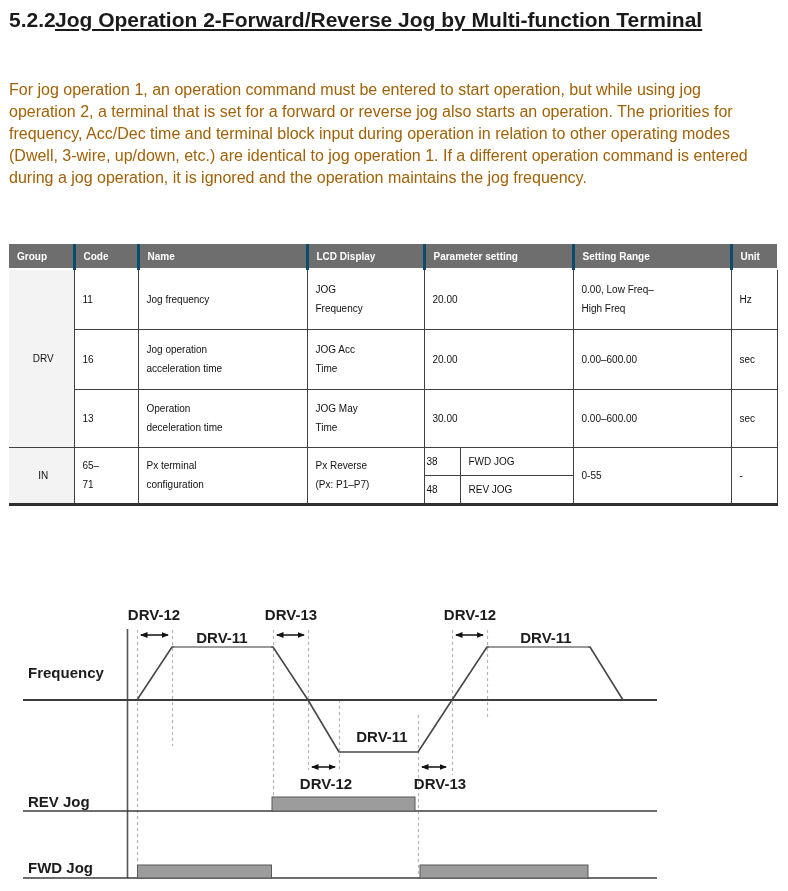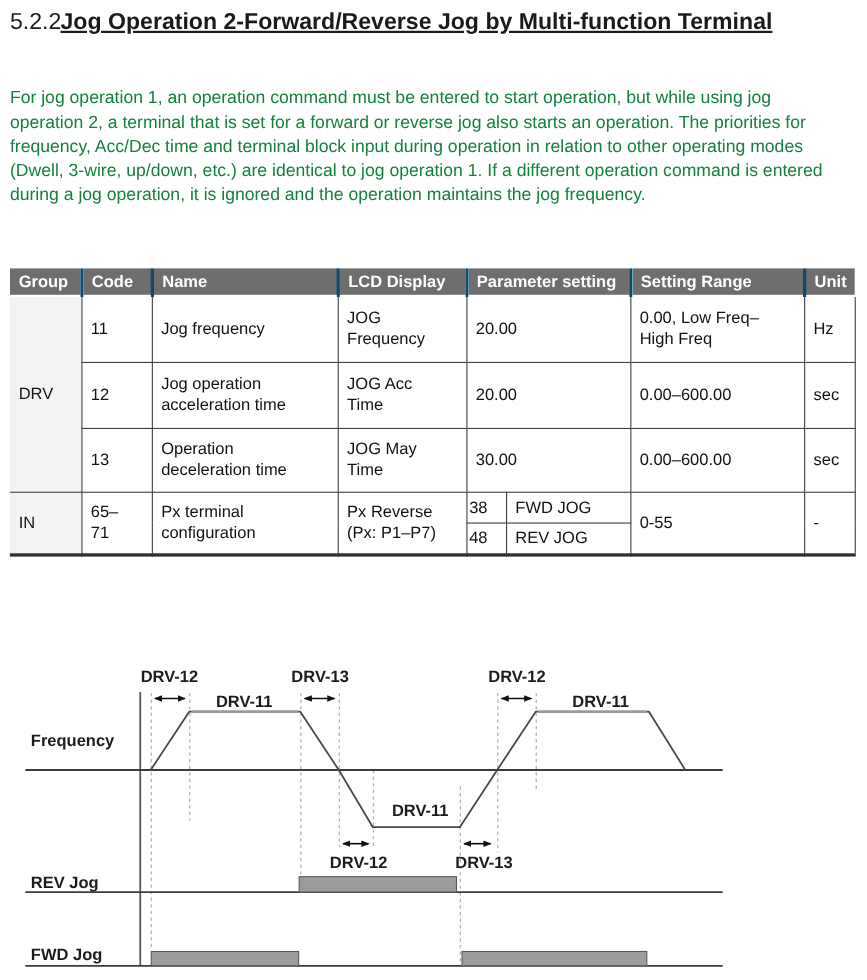--- a/index.html
+++ b/index.html
@@ -4,47 +4,47 @@
 <style>
   * { margin:0; padding:0; box-sizing:border-box; }
   html,body { background:#ffffff; }
   body {
     position:relative; width:788px; height:891px; overflow:hidden;
     font-family:"Liberation Sans","DejaVu Sans",sans-serif; color:#1a1a1a;
   }
 
   
   .heading { position:absolute; top:6px; left:9px; display:flex; }
-  .heading .num { width:46px; font-size:21px; font-weight:normal; line-height:27px; }
+  .heading .num { width:46px; font-size:21px; font-weight:bold; line-height:27px; }
   .heading .title { width:660px; font-size:21px; font-weight:bold; line-height:27px;text-decoration:underline; }
 
   
   .intro { position:absolute; top:79px; left:9px; width:745px;
-           font-size:16px; line-height:22px; color:#15803d; }
+           font-size:16px; line-height:22px; color:#a16207; }
 
   
   table.params { position:absolute; top:244px; left:9px; width:768px;
                  border-collapse:collapse; table-layout:fixed;
-                 font-size:15px; color:#111;
+                 font-size:10px; color:#111;
                  border-bottom:3px solid var(--table-border-dark,#2f2f2f); }
   col.c-group{width:65px} col.c-code{width:64px} col.c-name{width:169px}
   col.c-lcd{width:117px} col.c-pcode{width:36px} col.c-pval{width:113px}
   col.c-range{width:158px} col.c-unit{width:46px}
   table.params th {
     background:var(--table-header-bg,#6e6e6e); color:var(--table-header-text,#ffffff);
     font-weight:bold; text-align:left; height:25px; padding:0 0 0 8px;
     border:none; border-bottom:2px solid #fff; white-space:nowrap; overflow:hidden;
   }
   table.params th + th { border-left:3px solid #0c4a6e; }
   table.params td {
     border:1px solid #404040; vertical-align:middle; padding:2px 4px 2px 8px;
     white-space:pre-line; line-height:19px; background:#fff;
   }
   table.params td:first-child { border-left:none; }
-  table.params td.group { background:var(--group-cell-bg,#f3f3f3); }
+  table.params td.group { background:var(--group-cell-bg,#f3f3f3);text-align:center; }
   table.params td.pcode { text-align:left; padding:2px 2px; }
   tr.r1,tr.r2 { height:60px; } tr.r3 { height:58px; }
   tr.r4a { height:28px; } tr.r4b { height:29px; }
 
   
   .diagram { position:absolute; top:590px; left:0; width:788px; height:301px; }
   .dline  { stroke:var(--diagram-line,#3c3c3c); stroke-width:2; fill:none; }
   .dthin  { stroke:var(--diagram-line,#3c3c3c); stroke-width:1.6; fill:none; }
   .curve  { stroke:#474747; stroke-width:1.6; fill:none; stroke-linejoin:round; }
   .topseg { stroke:var(--jog-top-line,#999999); stroke-width:2.2; fill:none; }
@@ -91,21 +91,21 @@
     <td>11</td>
     <td>Jog frequency</td>
     <td>JOG
 Frequency</td>
     <td colspan="2">20.00</td>
     <td>0.00, Low Freq–
 High Freq</td>
     <td>Hz</td>
   </tr>
   <tr class="r2">
-    <td>12</td>
+    <td>16</td>
     <td>Jog operation
 acceleration time</td>
     <td>JOG Acc
 Time</td>
     <td colspan="2">20.00</td>
     <td>0.00–600.00</td>
     <td>sec</td>
   </tr>
   <tr class="r3">
     <td>13</td>

